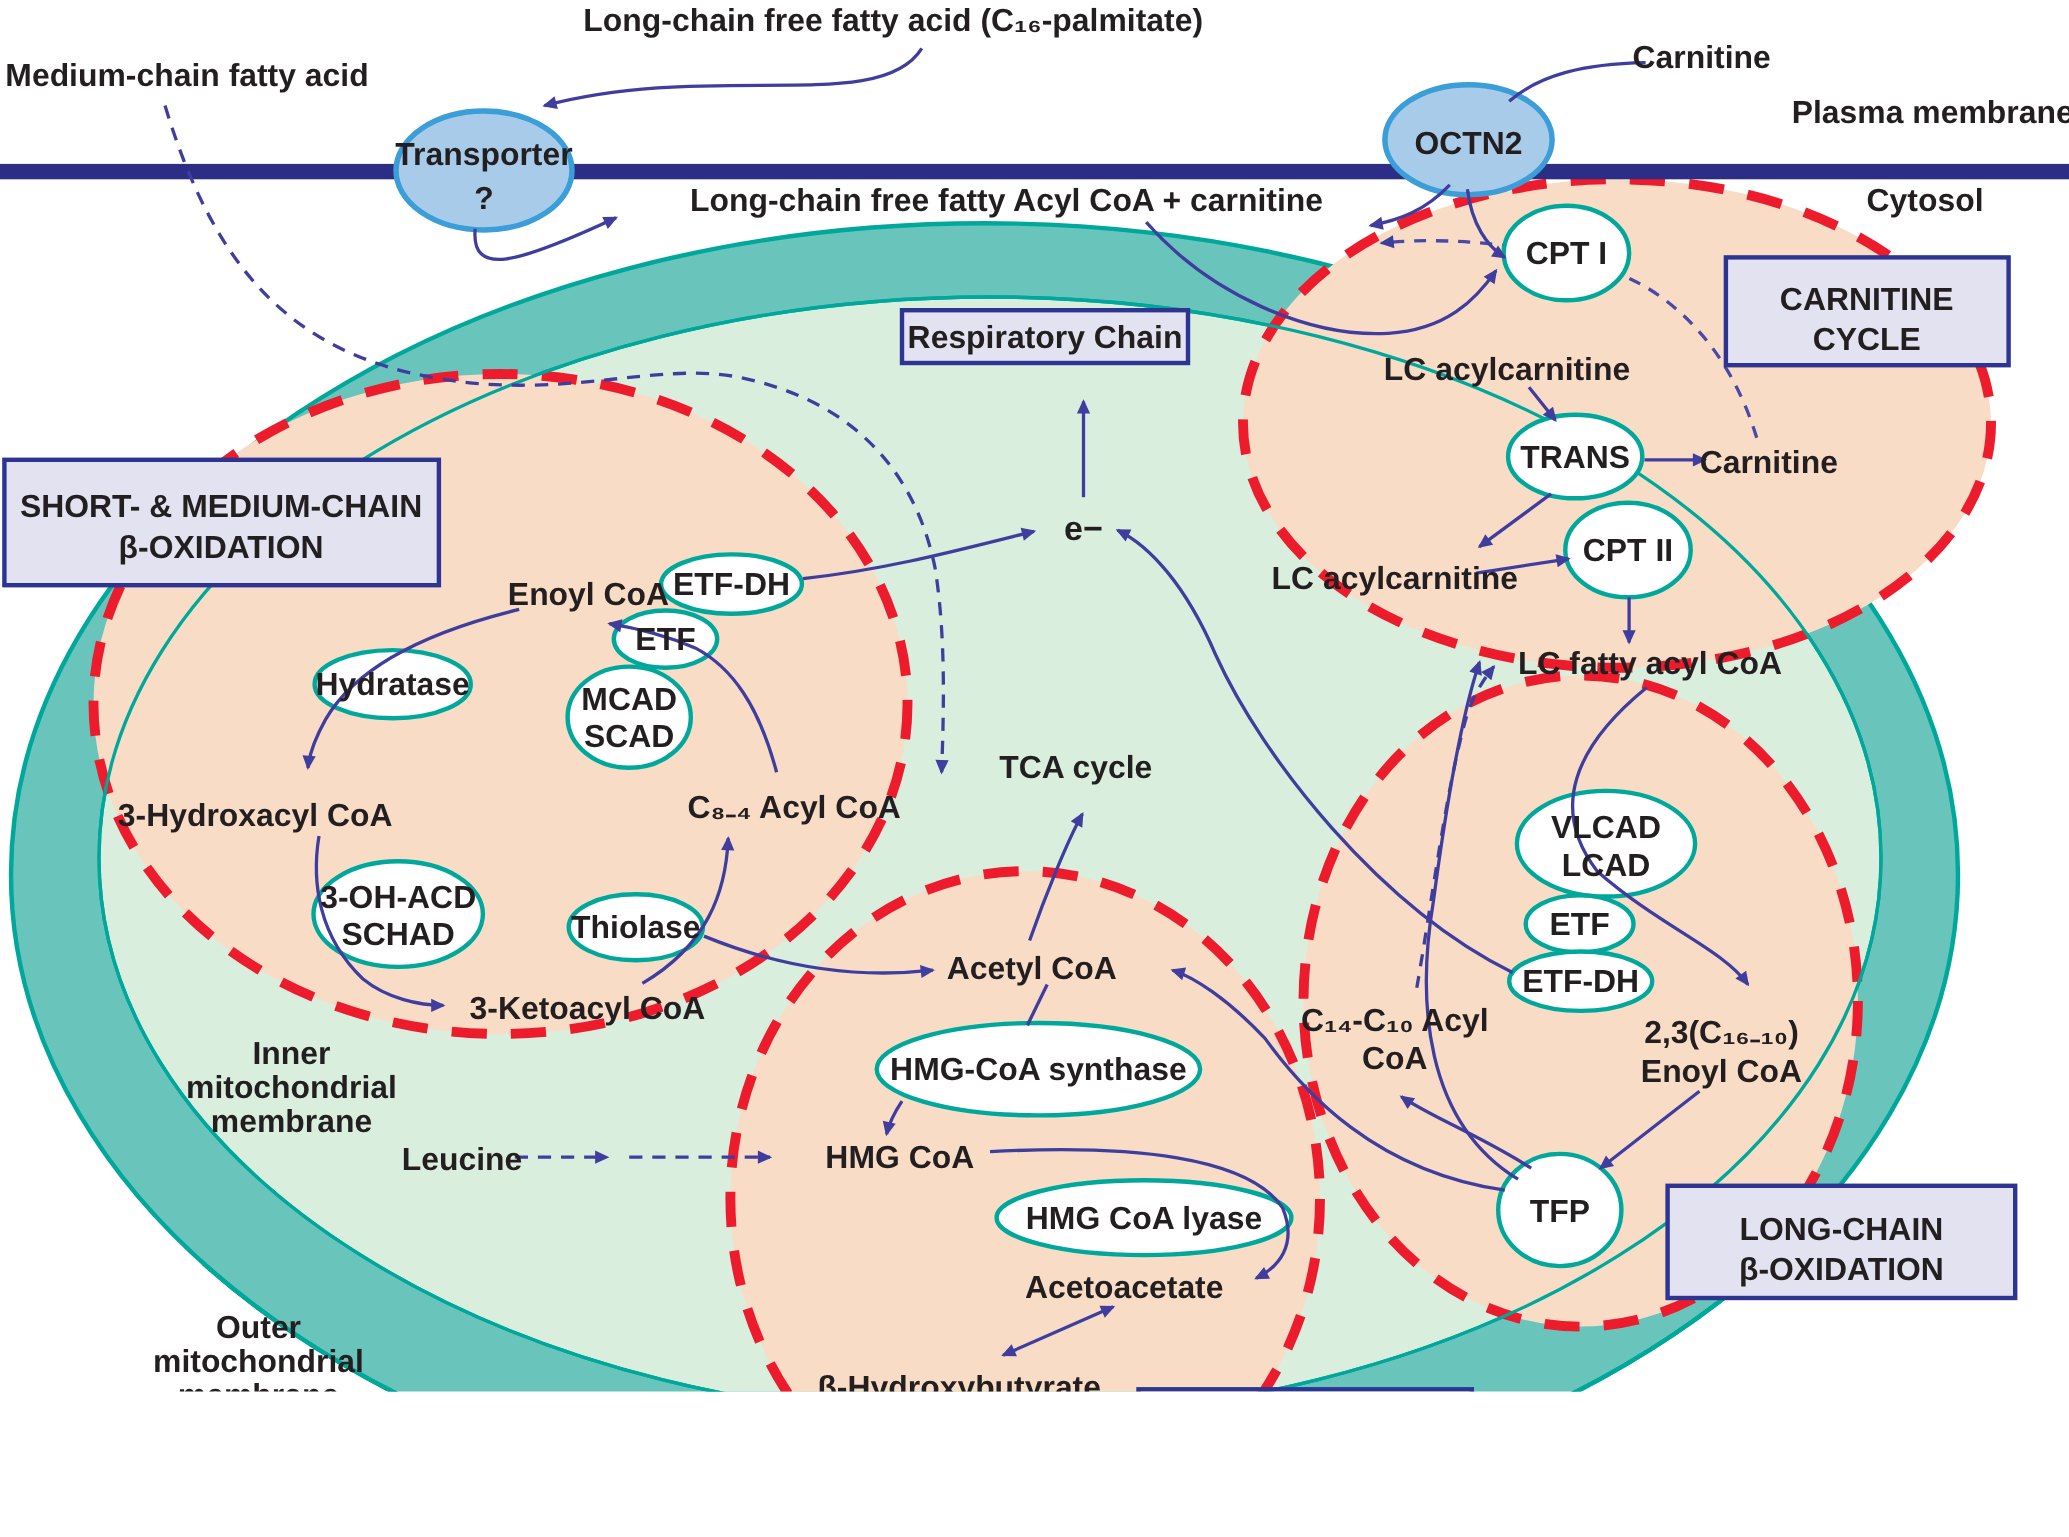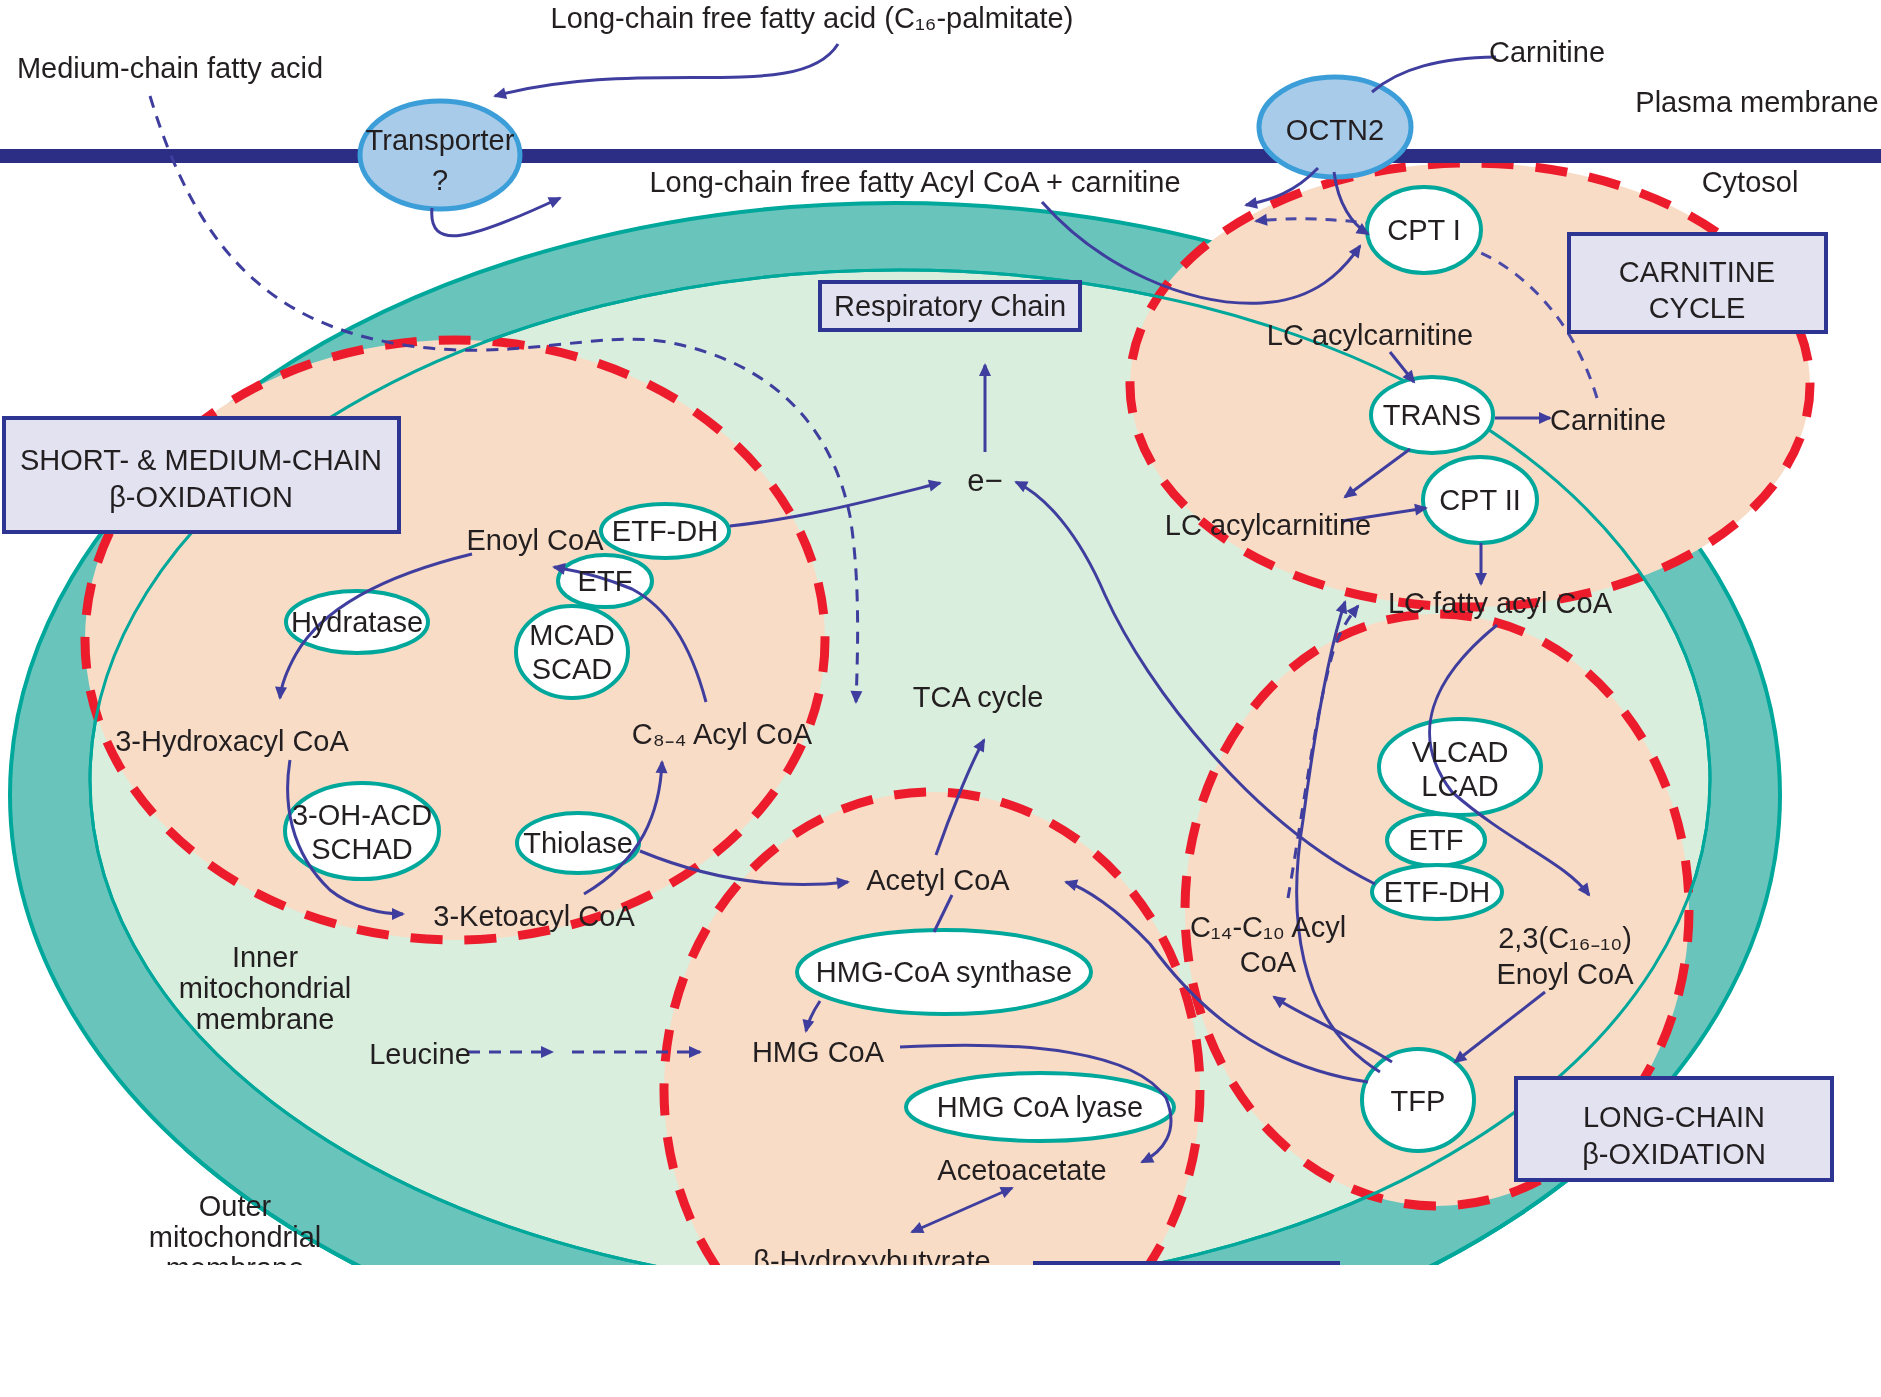--- a/index.html
+++ b/index.html
@@ -1,16 +1,16 @@
 <!DOCTYPE html>
 <html><head>
 <meta charset="utf-8">
 <style>
   html,body{margin:0;padding:0;background:#ffffff;}
-  .stage{width:1881px;height:1265px;position:relative;font-family:"Liberation Sans",sans-serif;}
+  .stage{width:1881px;height:1265px;position:relative;font-family:"Liberation Sans",sans-serif;font-weight:bold;}
   svg text{fill:#231f20;font-family:"Liberation Sans",sans-serif;}
   .lbl{font-size:29px;}
   .boxlbl{font-size:29px;}
   .ovallbl{font-size:29px;}
   .elbl{font-size:31px;}
 </style>
 </head>
 <body>
 
 <div class="stage">

